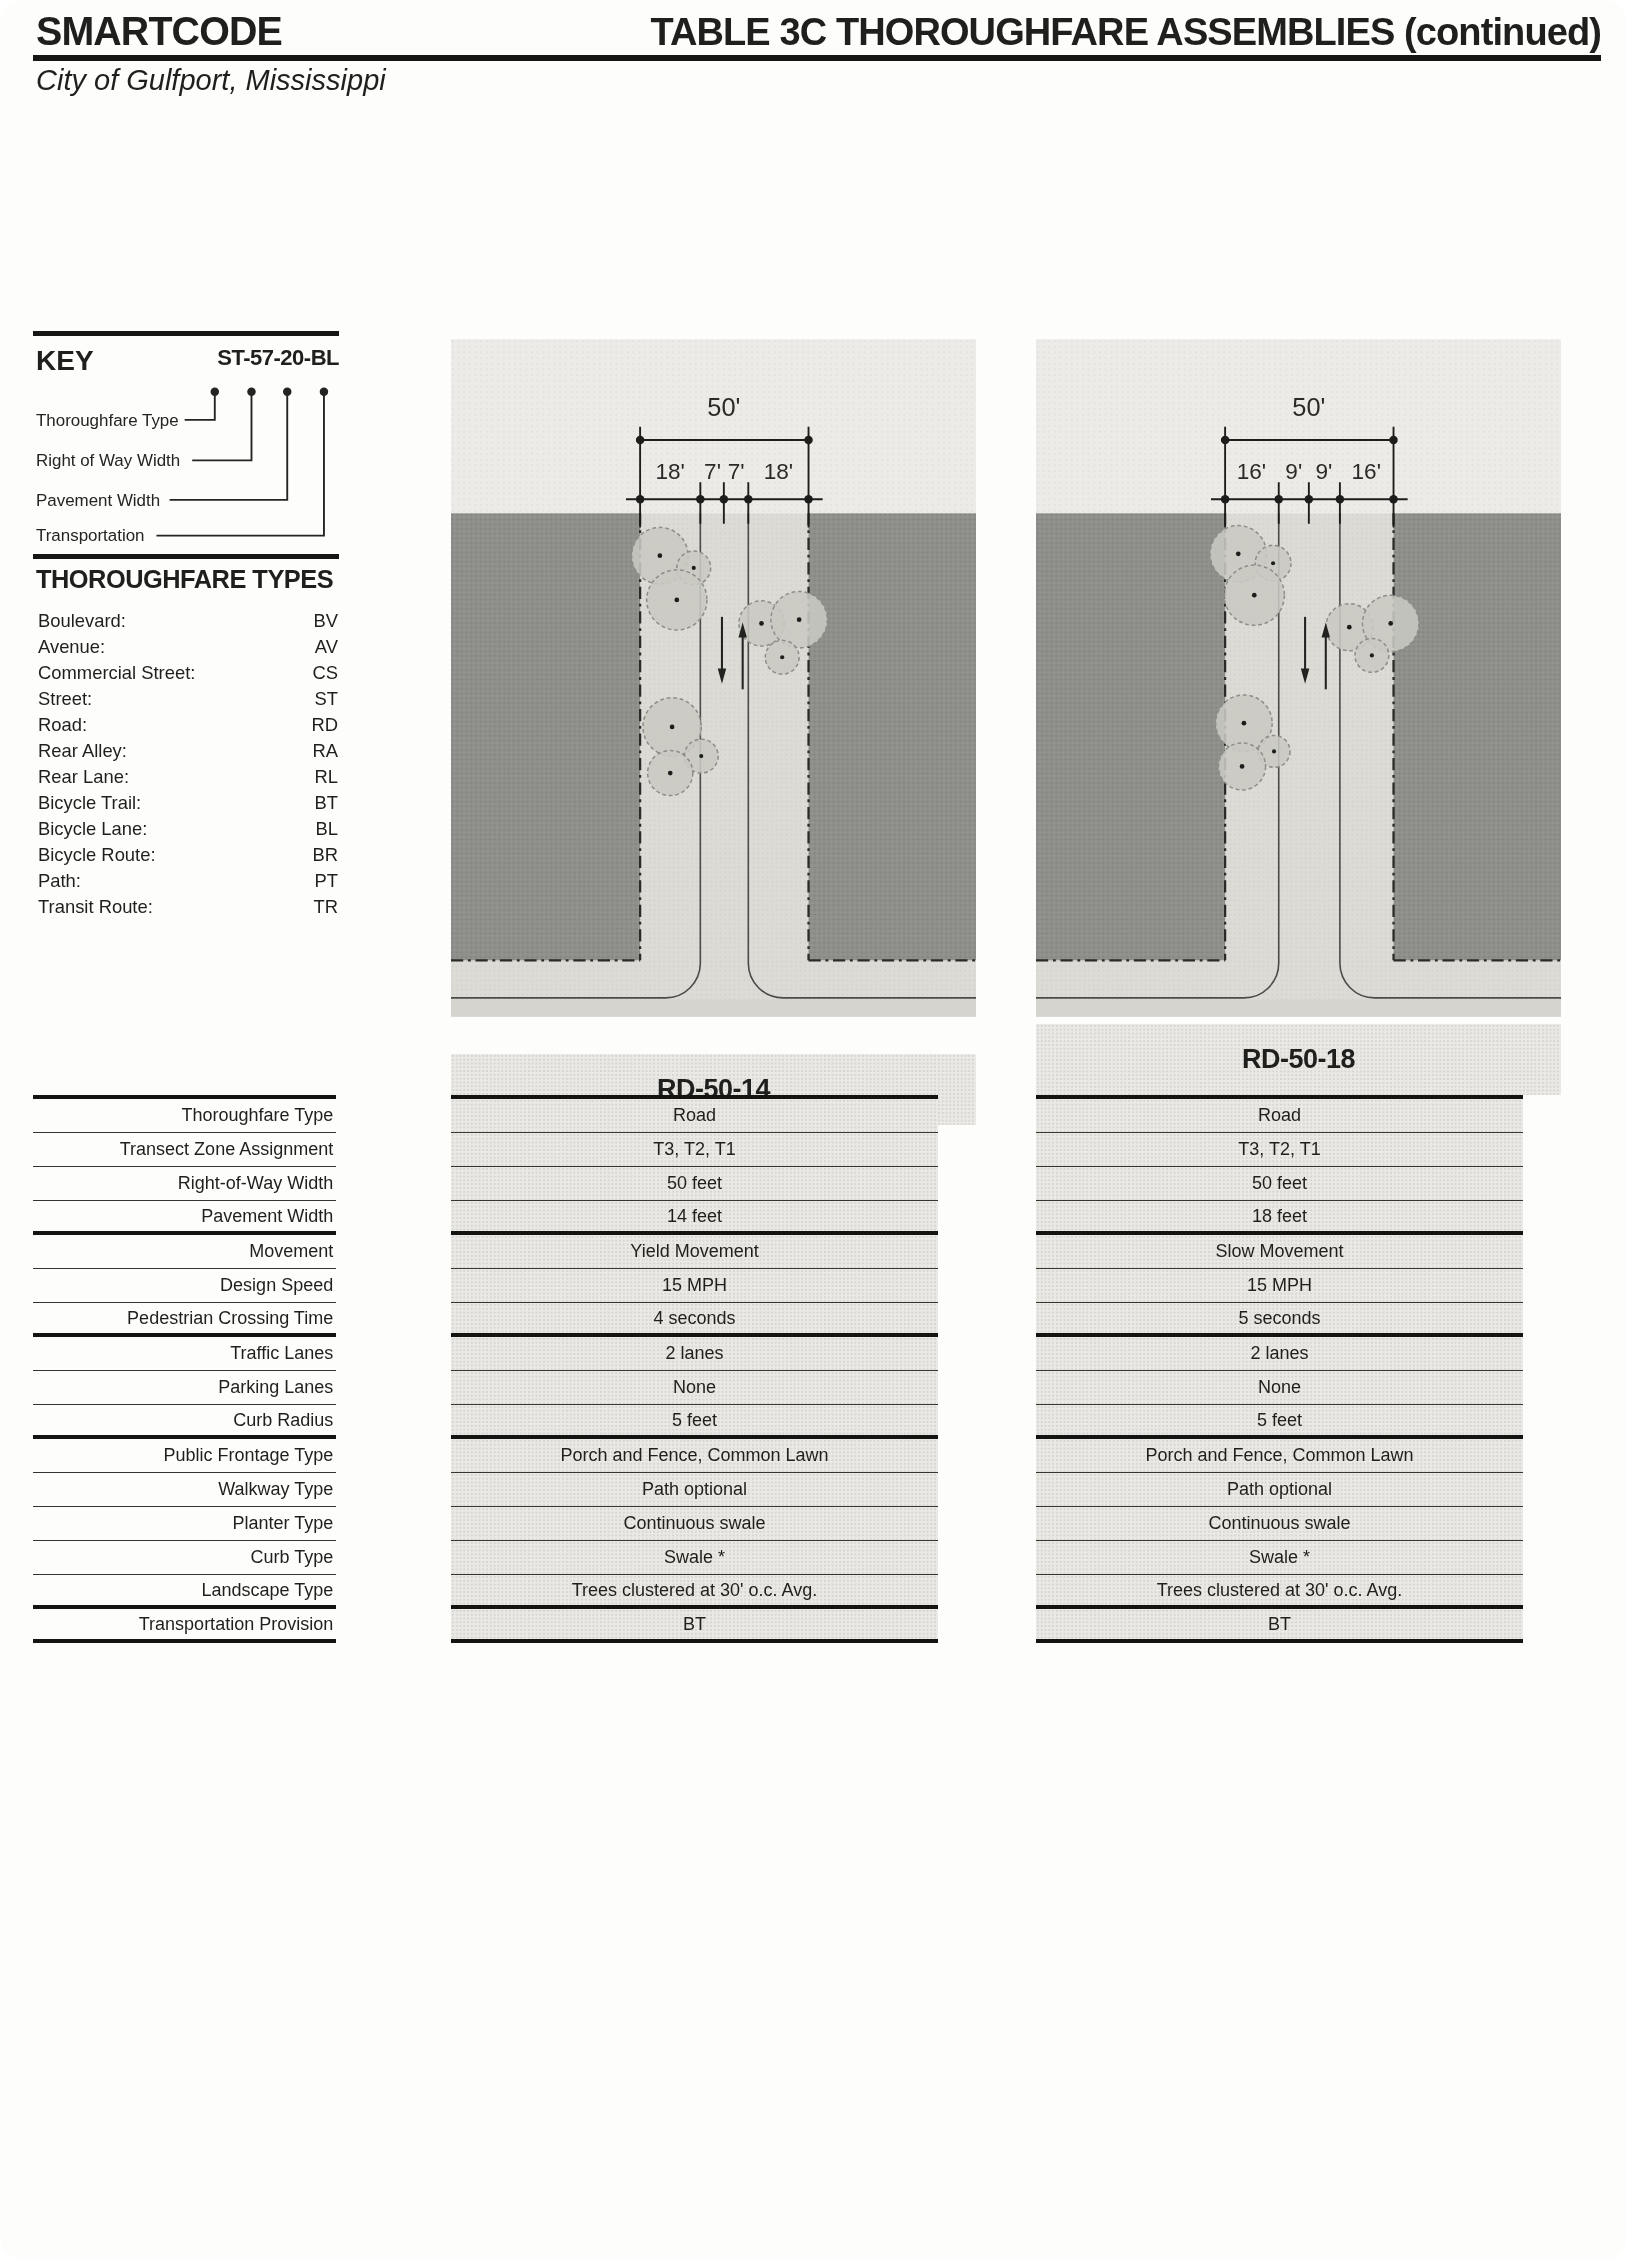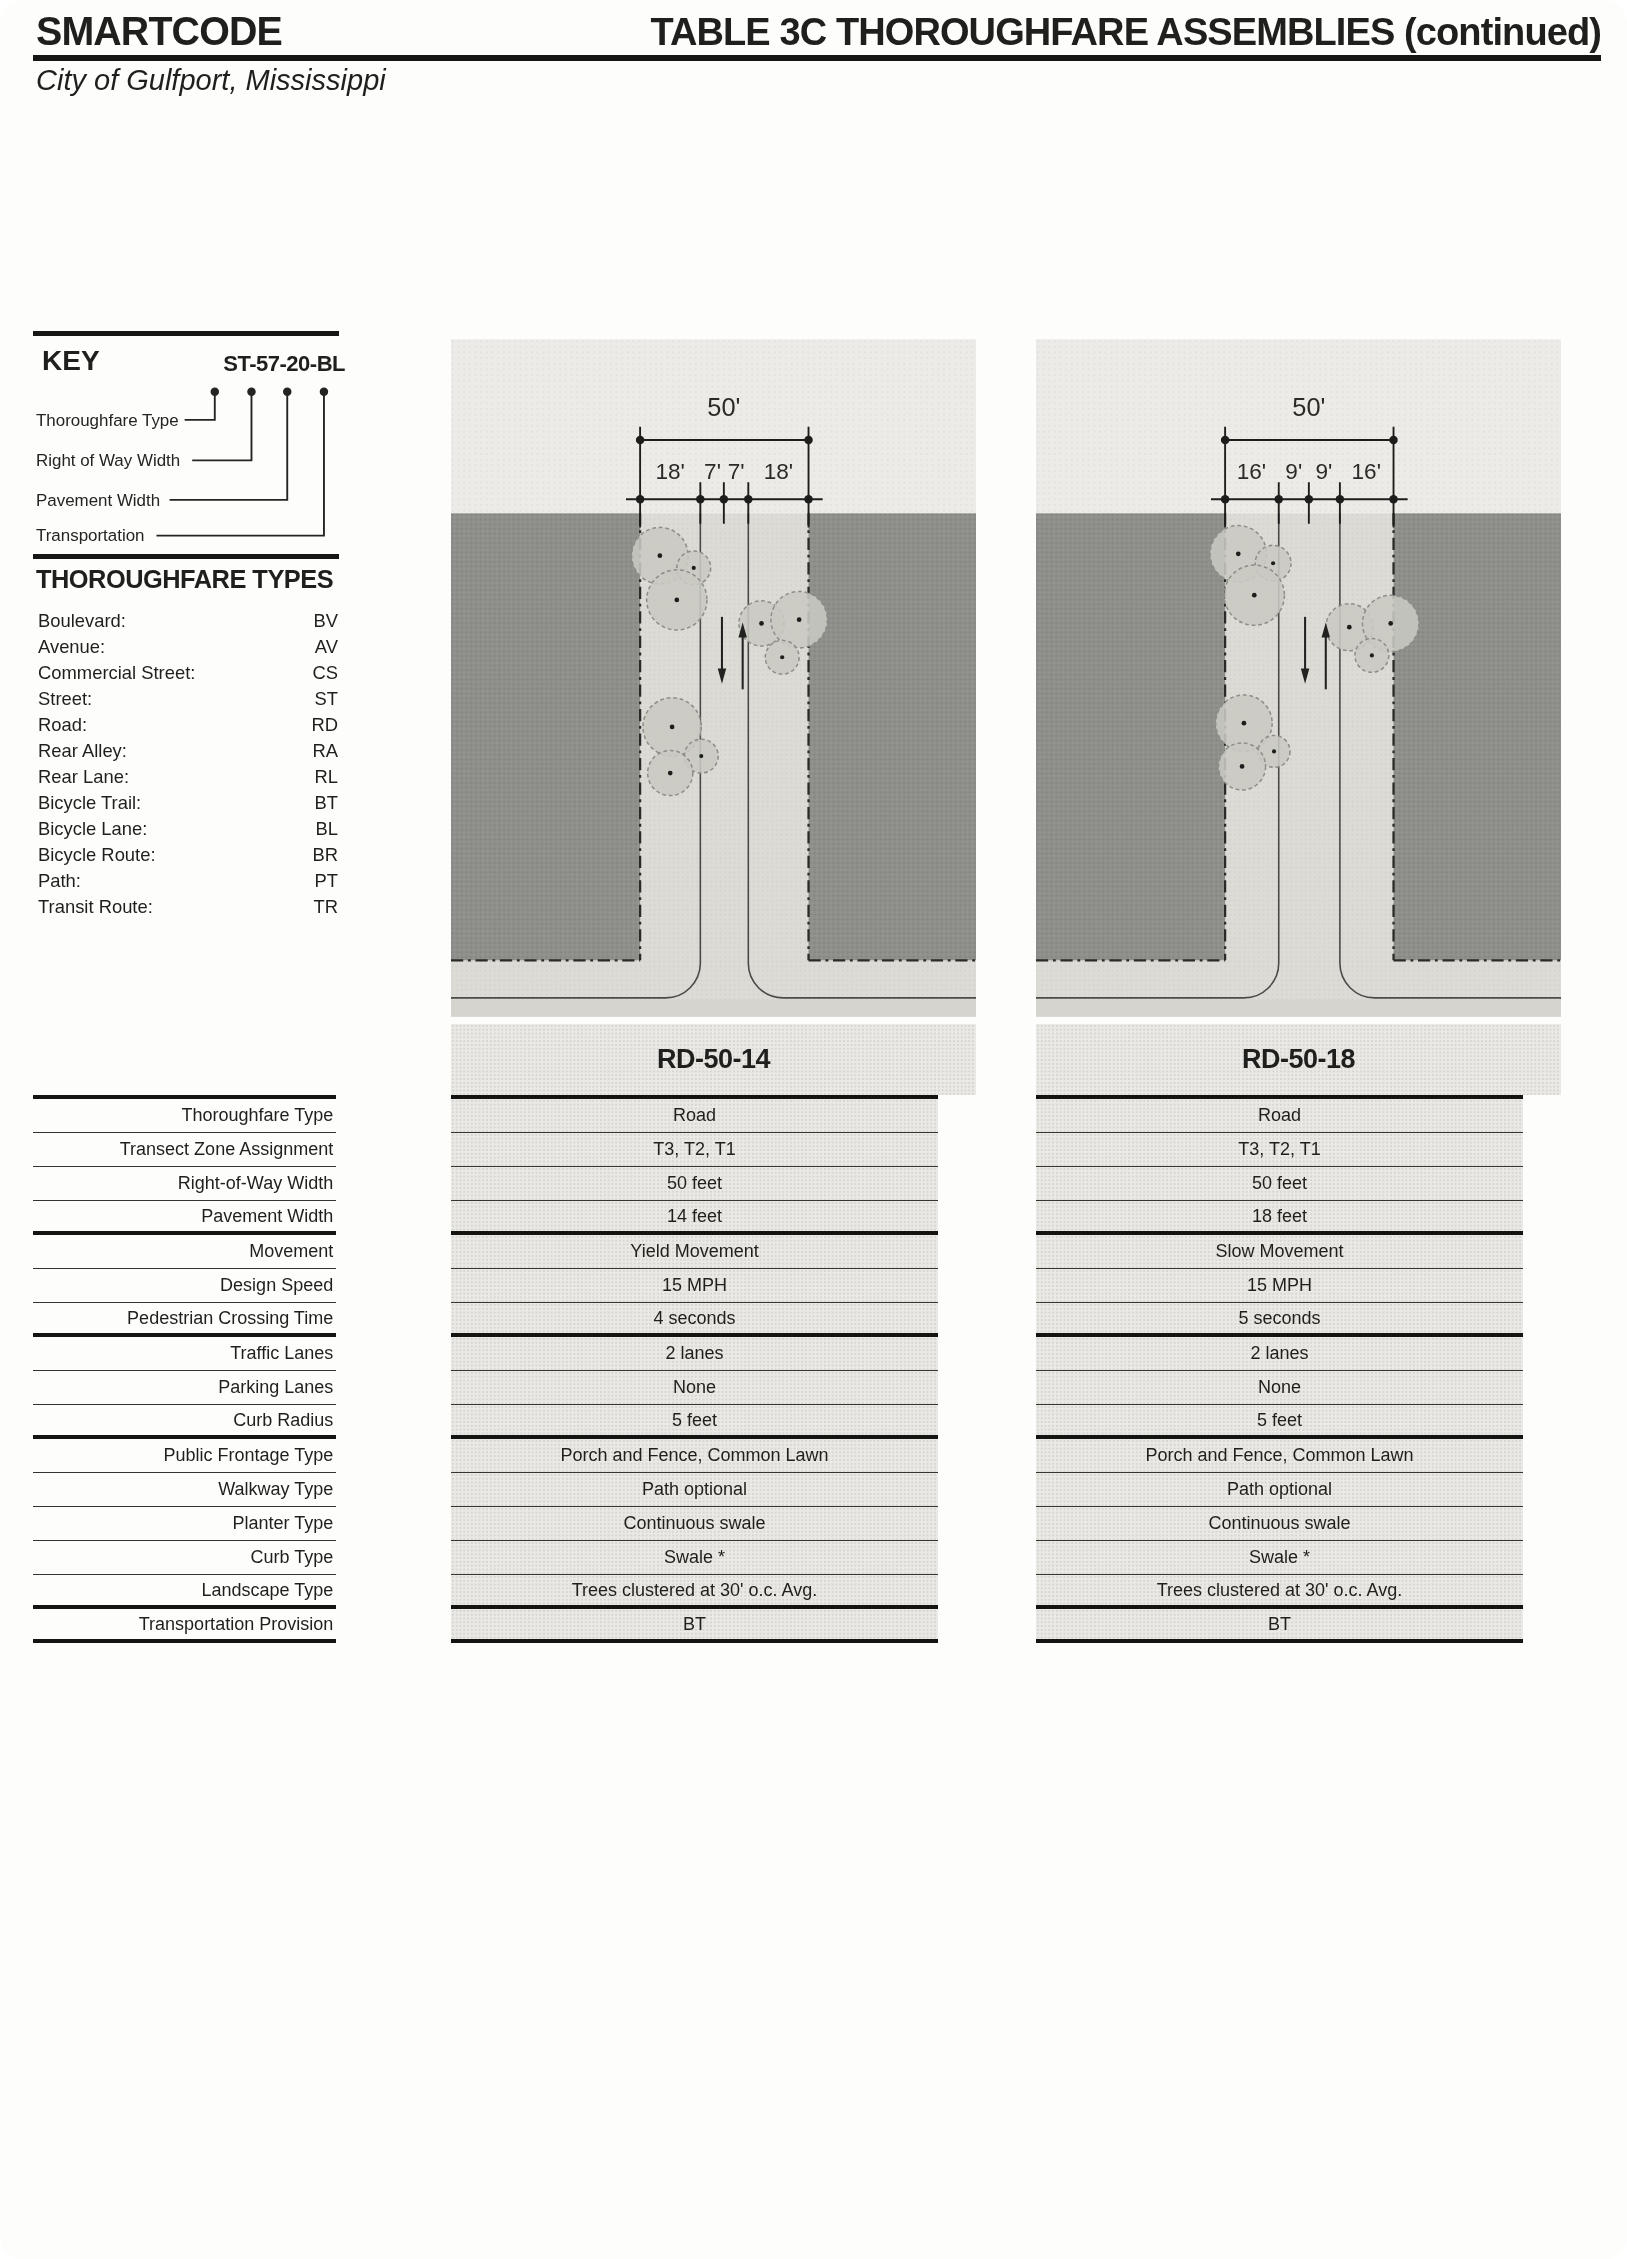--- a/index.html
+++ b/index.html
@@ -7,21 +7,21 @@
         font-family:"Liberation Sans","DejaVu Sans",sans-serif;color:#1f1f1d;border-radius:23px;}
   .abs{position:absolute;}
   
   .brand{left:36px;top:7.5px;font-size:41px;font-weight:bold;letter-spacing:-0.9px;transform:scaleX(.96);transform-origin:left;}
   .doc-title{left:0;top:11.3px;width:1601px;text-align:right;font-size:38px;font-weight:bold;letter-spacing:-0.9px;}
   .header-rule{left:33px;top:55px;width:1568px;height:5.6px;background:#161614;}
   .subtitle{left:36px;top:64px;font-size:29px;font-style:italic;}
   
   .rule{background:#161614;height:4.7px;width:306px;left:33px;}
   
-  .key-head{left:42px;top:345px;width:303px;display:flex;justify-content:space-between;align-items:flex-end;}
+  .key-head{left:36px;top:345px;width:303px;display:flex;justify-content:space-between;align-items:flex-start;}
   .key-title{font-size:28px;font-weight:bold;}
   .key-code{font-size:22px;font-weight:bold;letter-spacing:-0.5px;}
   .key-svg{left:36px;top:382px;}
   .key-svg text{font-size:18px;fill:#242422;}
   .key-svg .kline{stroke:#242422;stroke-width:2;fill:none;}
   
   .types-heading{left:36px;top:565px;font-size:25.4px;font-weight:bold;letter-spacing:-0.5px;}
   .types-list{left:38px;top:608px;width:300px;}
   .type-row{display:flex;justify-content:space-between;height:26px;align-items:center;font-size:18.4px;}
   
@@ -222,21 +222,21 @@
       <circle cx="290" cy="170" r="4.5" fill="#1d1d1b"></circle>
         <circle cx="316" cy="170" r="4.5" fill="#1d1d1b"></circle>
       <circle cx="380" cy="170" r="4.5" fill="#1d1d1b"></circle>
       <text x="290" y="82" font-size="27" text-anchor="middle">50'</text>
       <text x="233" y="149" font-size="24" text-anchor="middle">18'</text>
       <text x="278" y="149" font-size="24" text-anchor="middle">7'</text>
       <text x="303" y="149" font-size="24" text-anchor="middle">7'</text>
       <text x="348" y="149" font-size="24" text-anchor="middle">18'</text>
     </g>
   </svg>
-  <div class="abs panel-title halftone" style="left:451px;">RD-50-14</div>
+  <div class="abs panel-title halftone" style="left:451px;margin-top:30px;">RD-50-14</div>
   <div class="abs tcol value-col" style="left:451px;">
     <div class="trow halftone">Road</div>
     <div class="trow halftone">T3, T2, T1</div>
     <div class="trow halftone">50 feet</div>
     <div class="trow halftone thick">14 feet</div>
     <div class="trow halftone">Yield Movement</div>
     <div class="trow halftone">15 MPH</div>
     <div class="trow halftone thick">4 seconds</div>
     <div class="trow halftone">2 lanes</div>
     <div class="trow halftone">None</div>

